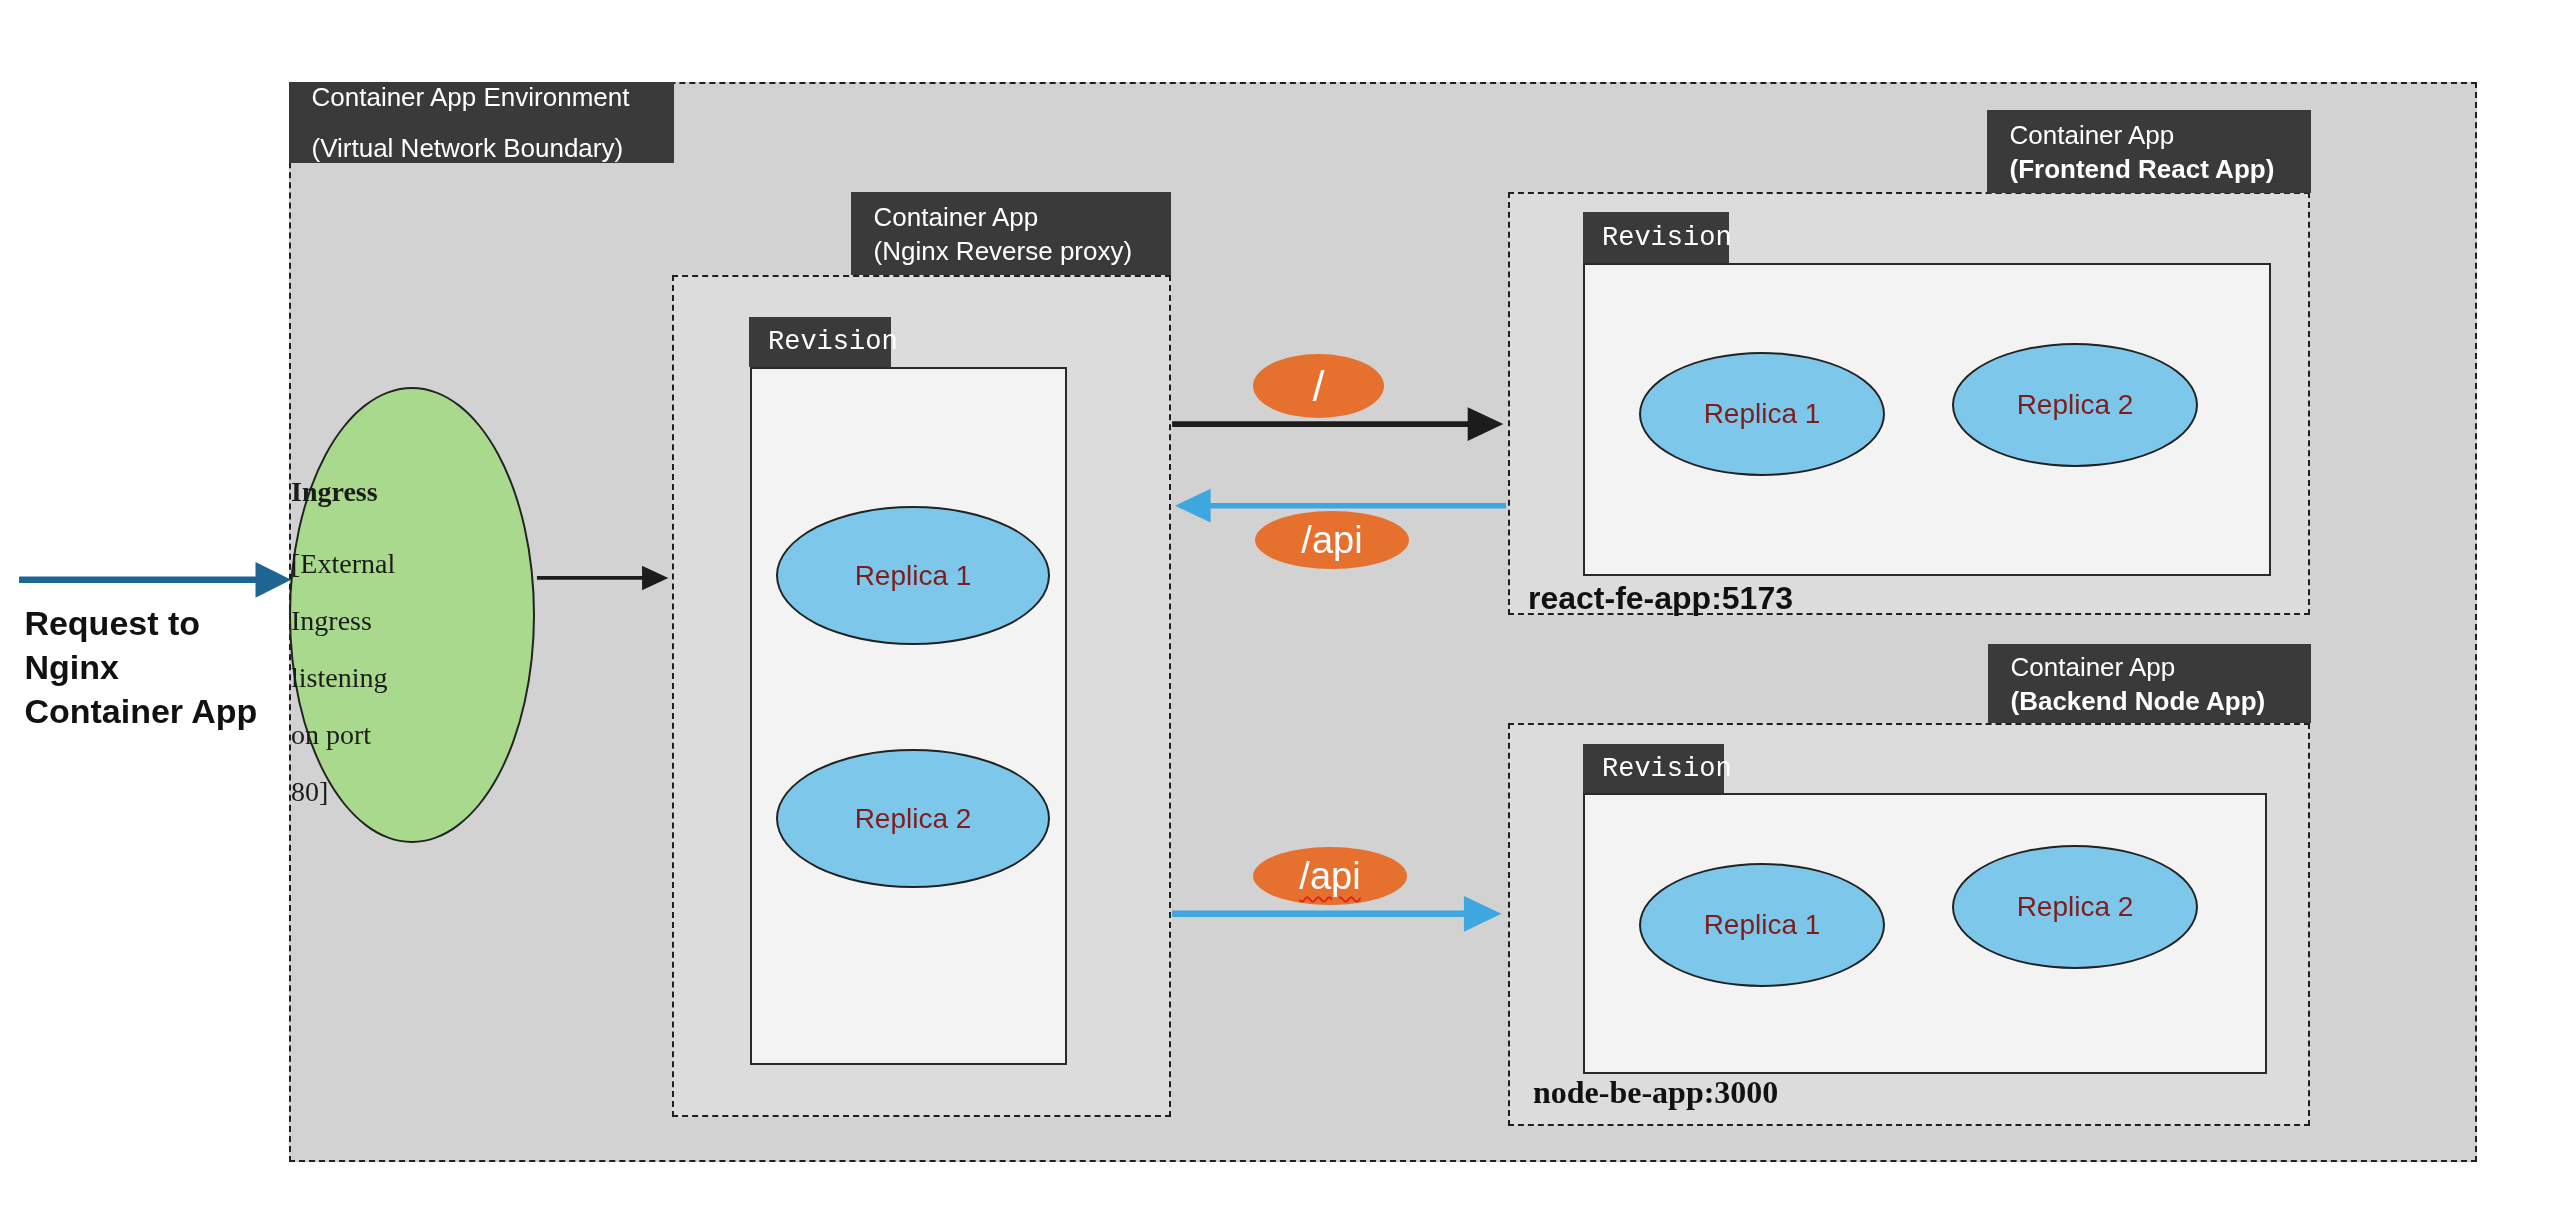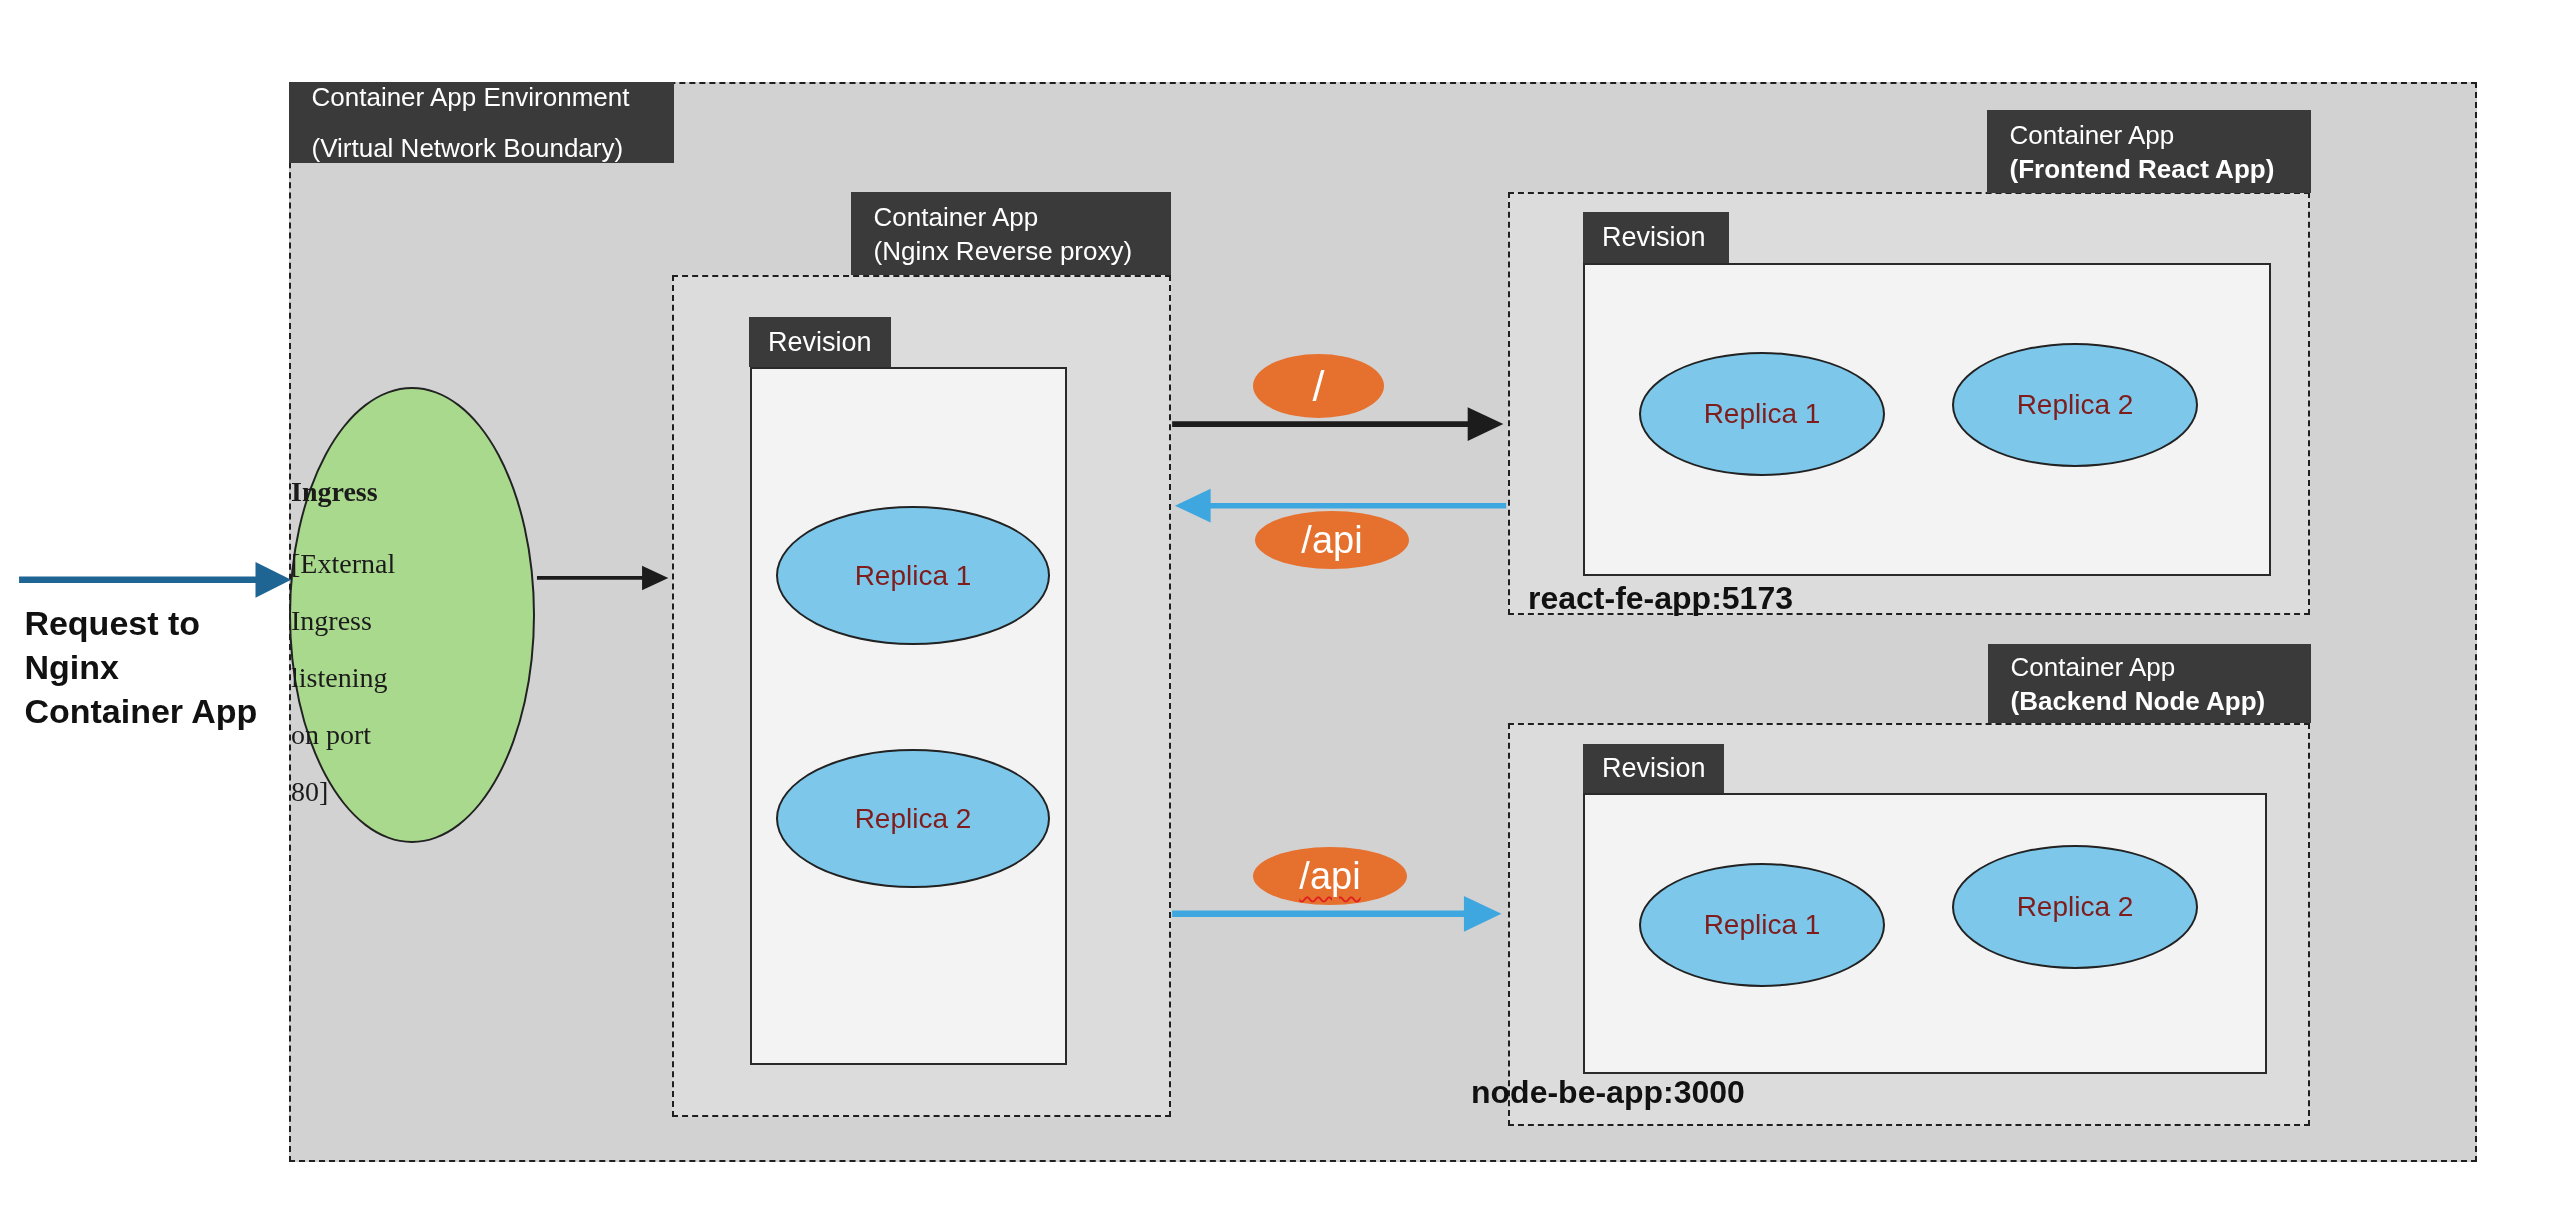--- a/index.html
+++ b/index.html
@@ -44,20 +44,21 @@
   .fe-header{left:1987px;top:110px;width:324px;height:83px;}
   .be-header{left:1988px;top:644px;width:323px;height:79px;}
 
   
   .rev-label{
     background:var(--header-bg,#3a3a3a);
     color:var(--header-text,#ffffff);
     display:flex;align-items:center;
     padding-left:19px;font-size:27px;
     z-index:7;
+    font-family:Liberation Mono, monospace;
   }
   .nginx-rev-label{left:749px;top:317px;width:142px;height:50px;}
   .fe-rev-label{left:1583px;top:212px;width:146px;height:51px;}
   .be-rev-label{left:1583px;top:744px;width:141px;height:49px;}
   .rev-box{
     background:var(--revision-fill,#f3f3f3);
     border:2.8px solid #2a2a2a;
     z-index:5;
   }
   .nginx-rev-box{left:750px;top:367px;width:317px;height:698px;}
@@ -116,21 +117,21 @@
   
   .request-label{
     left:24.4px;top:601px;width:282px;
     font-size:34px;font-weight:bold;line-height:44px;
     color:#111111;z-index:4;
   }
   .endpoint{
     font-size:32px;font-weight:bold;color:#111111;z-index:8;
   }
   .fe-endpoint{left:1528px;top:580px;}
-  .be-endpoint{left:1471px;top:1074px;}
+  .be-endpoint{left:1533px;top:1074px;font-family:Liberation Serif, serif;}
 
   .prewrap{white-space:pre-line;}
 
   
   .arrows{
     position:absolute;left:0;top:0;width:2576px;height:1230px;
     z-index:20;pointer-events:none;
   }
 </style>
 </head>

